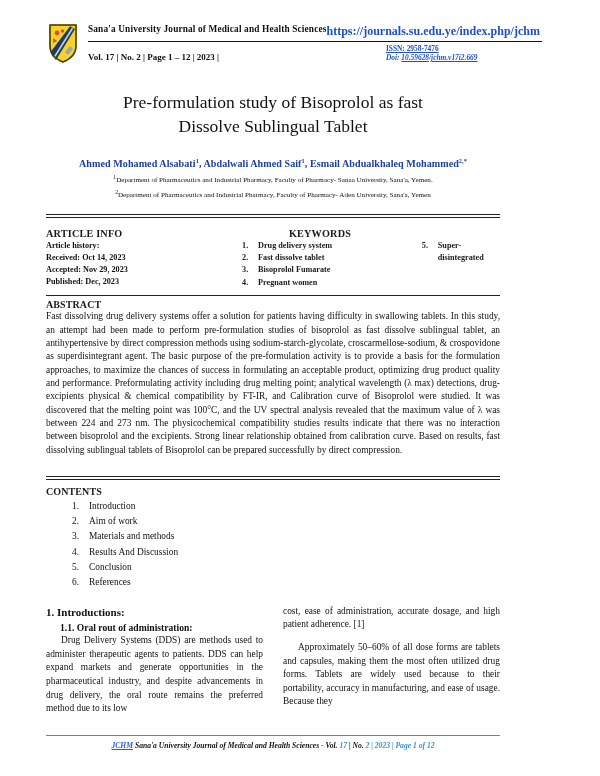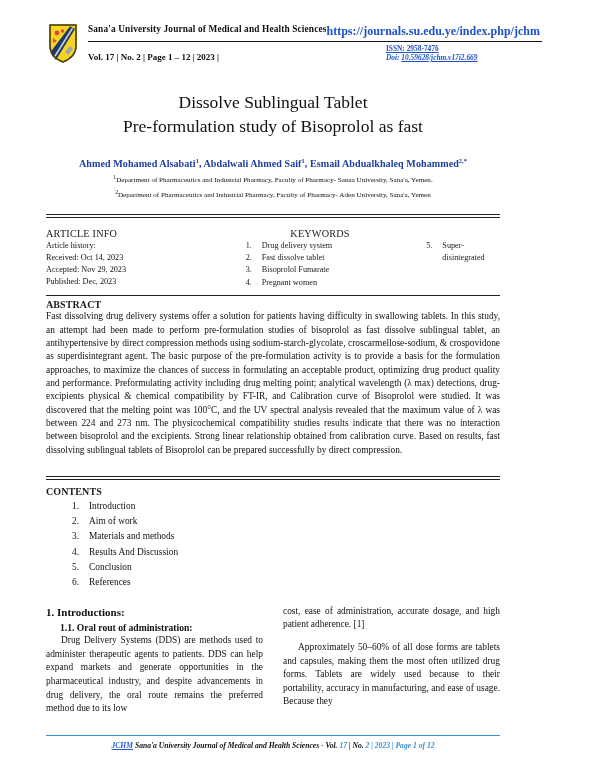--- a/index.html
+++ b/index.html
@@ -140,21 +140,21 @@
   
   .rule-double {
     border-top: 1.1px solid #222;
     border-bottom: 1.1px solid #222;
     height: 1.6px;
     margin-top: 13px;
   }
   .rule-single {
     border-top: 1.1px solid #222;
   }
-  .info-block { padding-top: 10px; }
+  .info-block { padding-top: 10px; font-weight: bold; }
   .info-head {
     display: flex;
     font-size: 10.2px;
     letter-spacing: .2px;
   }
   .info-head .ai { width: 180px; }
   .info-head .kw { flex: 1; text-align: center; padding-right: 86px; }
 
   .info-body {
     display: flex;
@@ -276,22 +276,22 @@
           <div>
             <span class="doi-label">Doi:</span>
             <span class="doi-value">10.59628/jchm.v17i2.669</span>
           </div>
         </div>
       </div>
     </div>
   </div>
 
   <div class="title">
+    <div>Pre-formulation study of Bisoprolol as fast</div>
     <div>Dissolve Sublingual Tablet</div>
-    <div>Pre-formulation study of Bisoprolol as fast</div>
   </div>
 
   <div class="authors">
     <span>Ahmed Mohamed Alsabati</span><sup>1</sup>,
     <span>Abdalwali Ahmed Saif</span><sup>1</sup>,
     <span>Esmail Abdualkhaleq Mohammed</span><sup>2,*</sup>
   </div>
   <div class="affil">
     <sup>1</sup><span>Department of Pharmaceutics and Industrial Pharmacy, Faculty of Pharmacy- Sanaa University, Sana'a, Yemen.</span>
   </div>

